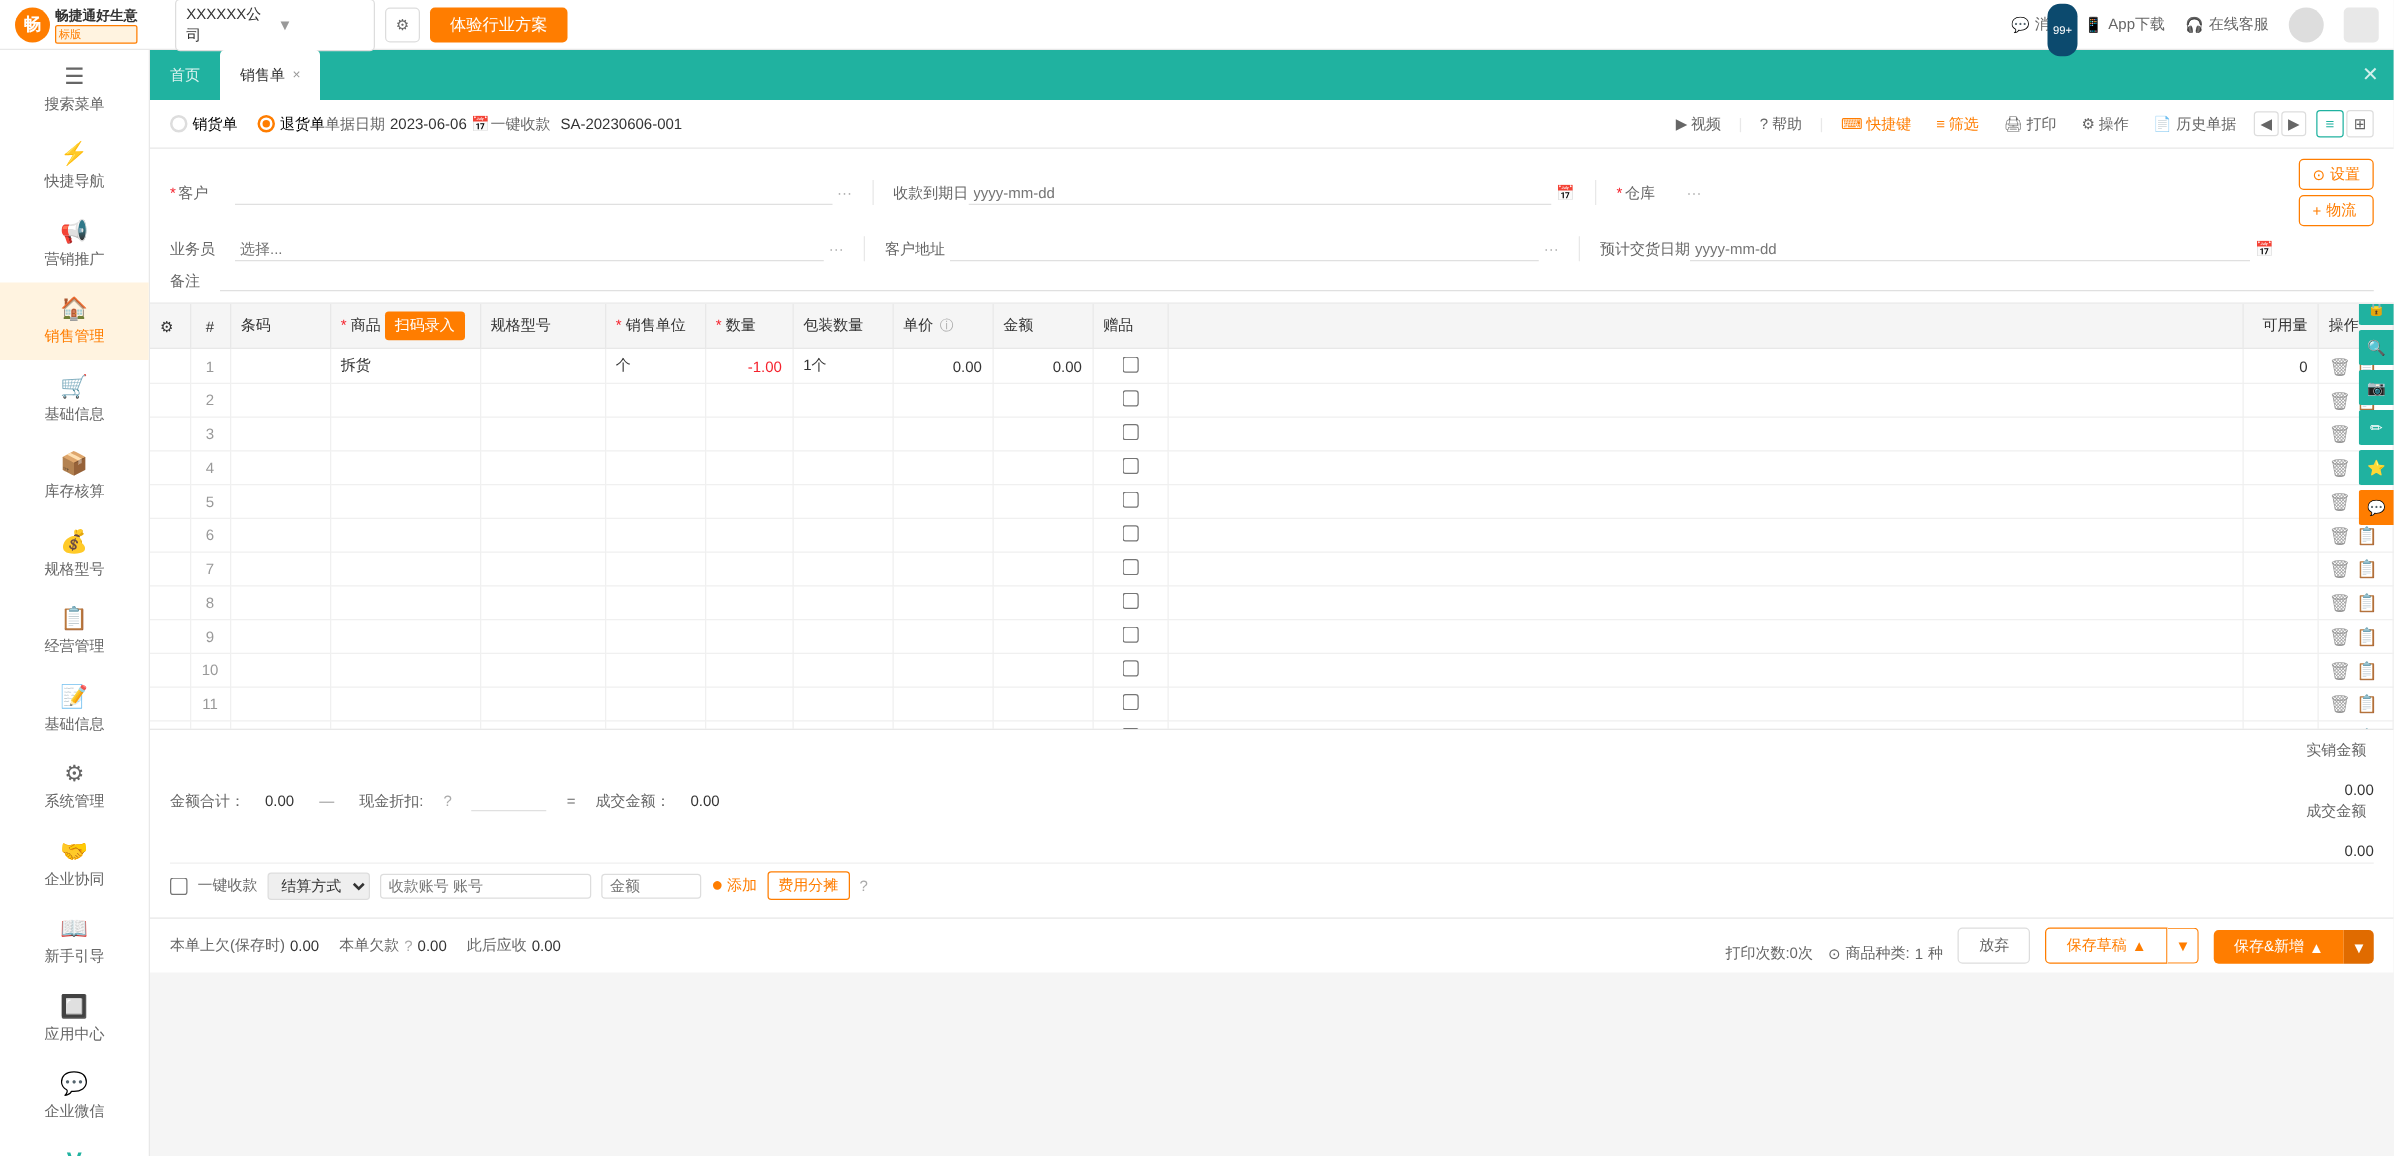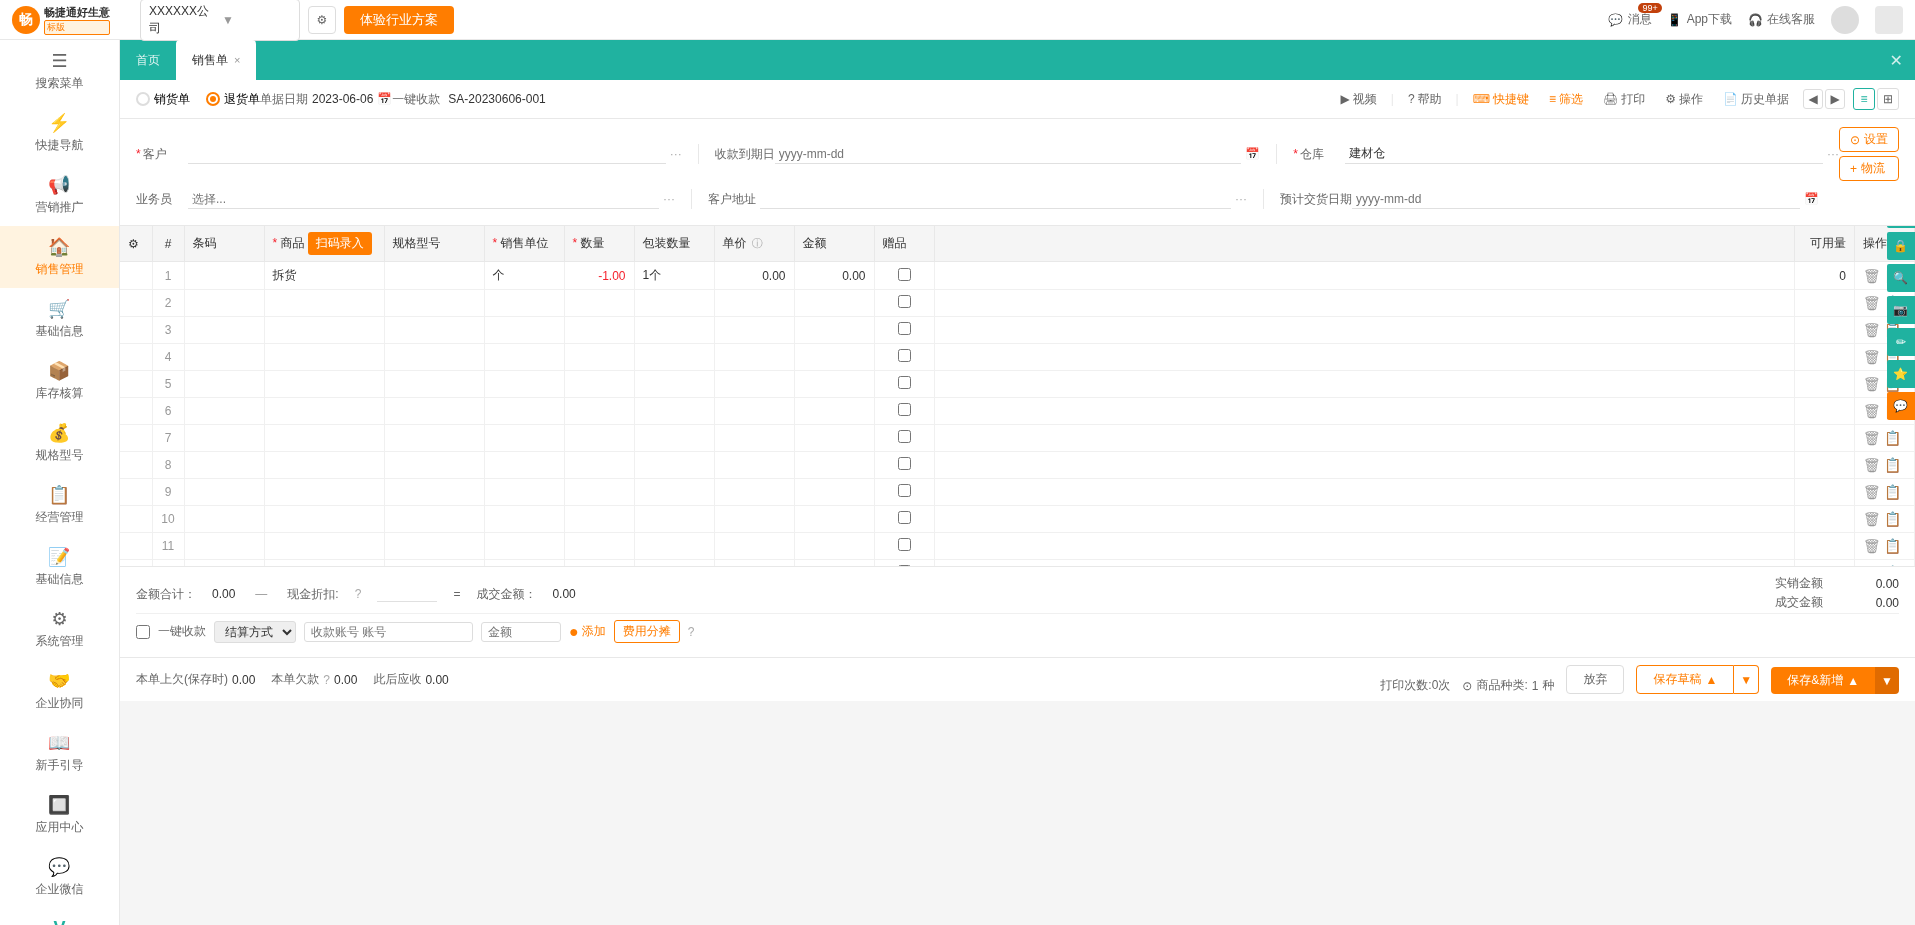--- a/index.html
+++ b/index.html
@@ -10,21 +10,21 @@
     .logo-area { display: flex; align-items: center; gap: 4px; min-width: 120px; }
     .logo-icon { width: 28px; height: 28px; background: #ff7d00; border-radius: 50%; display: flex; align-items: center; justify-content: center; color: #fff; font-size: 14px; font-weight: bold; }
     .logo-badge { font-size: 9px; color: #ff7d00; background: #fff3e0; border: 1px solid #ff7d00; border-radius: 2px; padding: 0 2px; }
     .company-selector { display: flex; align-items: center; border: 1px solid #ddd; border-radius: 4px; padding: 3px 8px; min-width: 160px; cursor: pointer; background: #fff; }
     .company-selector span { flex: 1; color: #333; }
     .company-selector .arrow { color: #999; margin-left: 4px; }
     .gear-btn { width: 28px; height: 28px; border: 1px solid #ddd; border-radius: 4px; display: flex; align-items: center; justify-content: center; cursor: pointer; color: #666; background: #fff; }
     .trial-btn { background: #ff7d00; color: #fff; border: none; border-radius: 4px; padding: 5px 16px; cursor: pointer; font-size: 13px; }
     .top-right { margin-left: auto; display: flex; align-items: center; gap: 16px; }
     .top-right-item { display: flex; align-items: center; gap: 4px; color: #666; cursor: pointer; font-size: 12px; position: relative; }
-    .badge-red { background: #c2410c; color: #fff; border-radius: 10px; font-size: 9px; padding: 0 4px; position: absolute; top: -8px; right: -10px; }
+    .badge-red { background: #0c4a6e; color: #fff; border-radius: 10px; font-size: 9px; padding: 16px 4px; position: absolute; top: -8px; right: -10px; }
     .avatar { width: 28px; height: 28px; background: #ddd; border-radius: 50%; }
 
     
     .tab-bar { display: flex; align-items: center; height: 40px; background: #20b2a0; padding: 0 0 0 0; }
     .tab-item { display: flex; align-items: center; padding: 0 16px; height: 40px; color: rgba(255,255,255,0.85); cursor: pointer; font-size: 13px; }
     .tab-item.home { background: transparent; }
     .tab-item.active { background: #fff; color: #333; border-radius: 4px 4px 0 0; position: relative; }
     .tab-close { margin-left: 6px; color: #999; font-size: 11px; cursor: pointer; }
     .tab-bar-right { margin-left: auto; display: flex; align-items: center; gap: 8px; padding-right: 12px; }
     .tab-close-all { color: rgba(255,255,255,0.8); font-size: 16px; cursor: pointer; }
@@ -103,21 +103,21 @@
     .status-item { display: flex; align-items: center; gap: 4px; color: #666; font-size: 12px; }
     .status-item .val { color: #333; }
     .status-bar-right { margin-left: auto; display: flex; align-items: flex-end; gap: 12px; }
     .product-count { display: flex; align-items: center; gap: 4px; color: #666; }
     .btn-abandon { border: 1px solid #ddd; border-radius: 4px; padding: 5px 16px; color: #666; background: #fff; cursor: pointer; }
     .btn-save-draft { border: 1px solid #ff7d00; color: #ff7d00; background: #fff; border-radius: 4px 0 0 4px; padding: 5px 16px; cursor: pointer; display: flex; align-items: center; gap: 4px; }
     .btn-save-draft-arrow { border: 1px solid #ff7d00; border-left: none; color: #ff7d00; background: #fff; border-radius: 0 4px 4px 0; padding: 5px 6px; cursor: pointer; }
     .btn-save-new { background: #ff7d00; color: #fff; border: none; border-radius: 4px 0 0 4px; padding: 5px 16px; cursor: pointer; display: flex; align-items: center; gap: 4px; }
     .btn-save-new-arrow { background: #e06b00; color: #fff; border: none; border-radius: 0 4px 4px 0; padding: 5px 6px; cursor: pointer; }
     .btn-group { display: flex; }
-    .summary-row { display: flex; justify-content: flex-end; gap: 16px; align-items: center; margin-bottom: 2px; }
+    .summary-row { display: flex; justify-content: flex-end; gap: 16px; align-items: center; margin-bottom: 2px; flex-direction: column; }
     .summary-label { color: #666; }
     .summary-value { color: #333; min-width: 60px; text-align: right; }
 
     
     .sidebar { position: fixed; left: 0; top: 40px; width: 120px; height: calc(925px - 40px); background: #fff; border-right: 1px solid #e8e8e8; display: flex; flex-direction: column; }
     .sidebar-item { display: flex; flex-direction: column; align-items: center; padding: 10px 0; cursor: pointer; color: #666; gap: 3px; font-size: 11px; }
     .sidebar-item.active { color: #ff7d00; background: #fff3e0; }
     .sidebar-icon { font-size: 18px; }
 
     
@@ -351,21 +351,20 @@
         </div>
         <div class="field-separator"></div>
         <div class="field-group" style="flex:1;min-width:280px;">
           <span class="field-label">收款到期日</span>
           <input class="field-date" placeholder="yyyy-mm-dd" style="min-width: 120px;">
           <span class="calendar-btn">📅</span>
         </div>
         <div class="field-separator"></div>
         <div class="field-group" style="flex:1;min-width:280px;">
           <span class="field-label required">仓库</span>
-          <input class="field-input" value="建材仓" style="min-width: 200px;">
           <span class="field-dots">···</span>
         </div>
         <div style="margin-left:auto;display:flex;flex-direction:column;gap:4px;">
           <button class="side-action-btn">
             <span>⊙</span>
             <span>设置</span>
           </button>
           <button class="side-action-btn">
             <span>+</span>
             <span>物流</span>
@@ -387,20 +386,24 @@
         </div>
         <div class="field-separator"></div>
         <div class="field-group" style="flex:1;min-width:280px;">
           <span class="field-label">预计交货日期</span>
           <input class="field-date" placeholder="yyyy-mm-dd" style="min-width: 120px;">
           <span class="calendar-btn">📅</span>
         </div>
         <div style="width:80px;"></div>
       </div>
 
+      <div class="remarks-row">
+        <span class="remarks-label">备注</span>
+        <input class="remarks-input" style="">
+      </div>
     </div>
 
     <div class="table-area">
       <div class="table-container">
         <table>
           <thead>
             <tr>
               <th class="col-settings">⚙</th>
               <th class="col-seq">#</th>
               <th class="col-barcode">条码</th>

